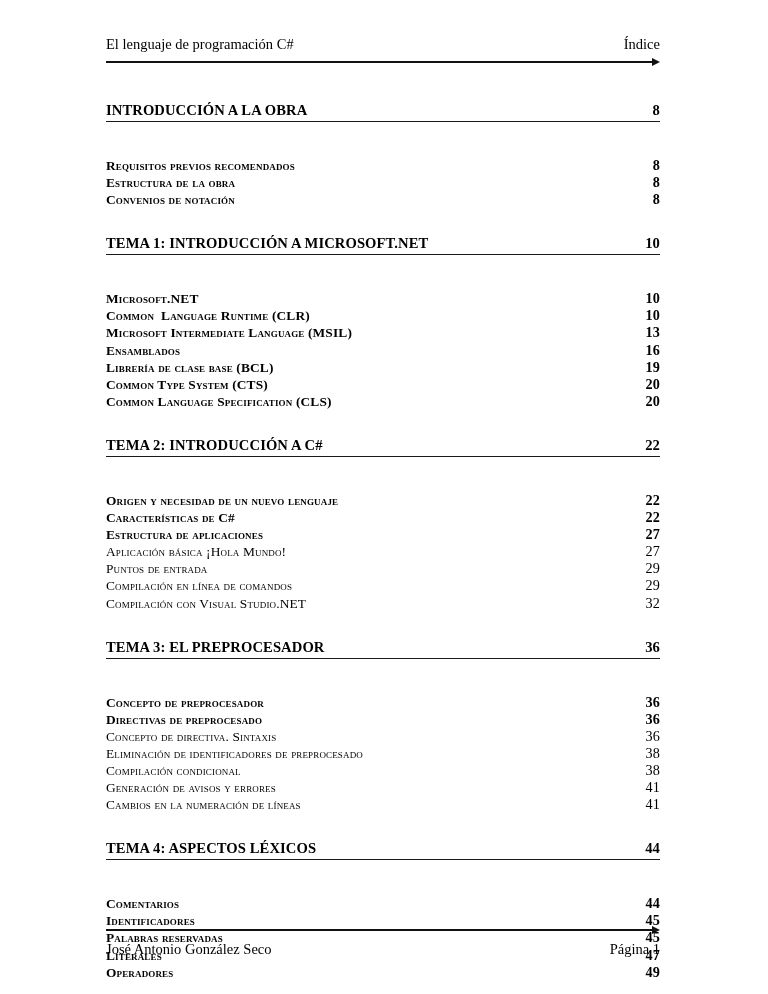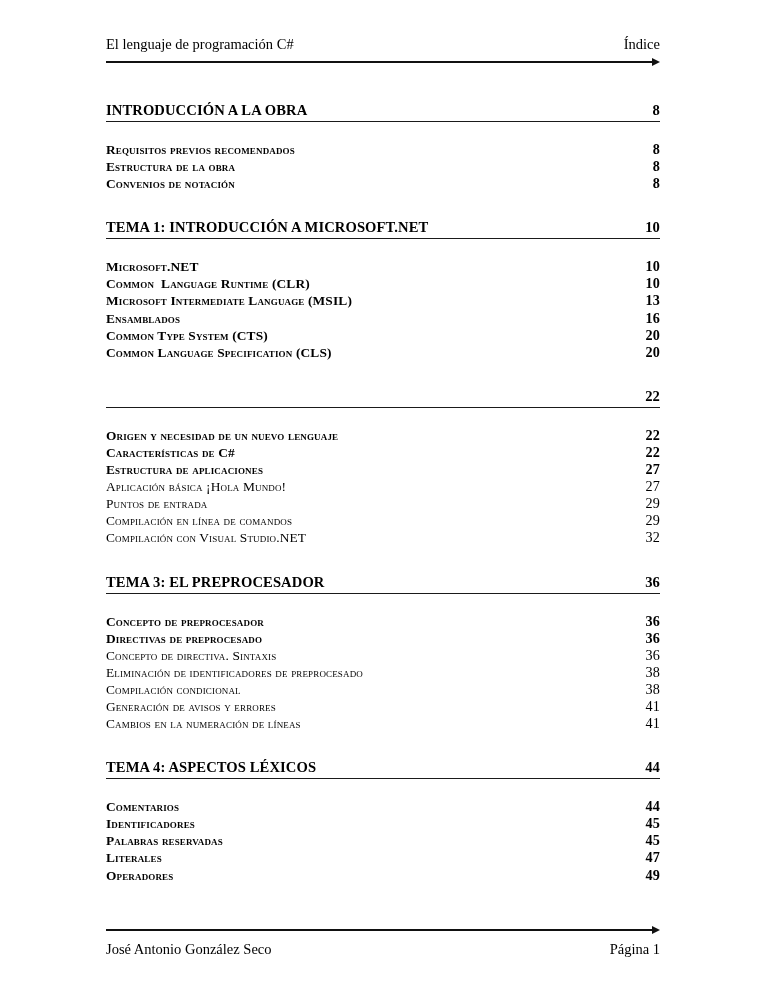--- a/index.html
+++ b/index.html
@@ -94,21 +94,21 @@
   
   .toc-l1 {
     display: flex;
     align-items: baseline;
     font-size: 14.6px;
     font-weight: bold;
     line-height: 20px;
     letter-spacing: 0.1px;
     border-bottom: 1.7px solid #1a1a1a;
     padding-bottom: 1px;
-    margin-bottom: 0;
+    margin-bottom: 16px;
   }
   .toc-l1 .t { white-space: pre; }
   .toc-l1 .leader { flex: 1 1 auto; }
   .toc-l1 .p { white-space: pre; }
 
   .gap-after-l1 { height: 19px; }
   .gap-between-groups { height: 25px; }
 
   
   .toc-l2 {
@@ -205,33 +205,39 @@
           <span class="t">Microsoft Intermediate Language (MSIL)</span>
           <span class="leader"></span>
           <span class="p">13</span>
         </div>
         <div class="toc-l2">
           <span class="t">Ensamblados</span>
           <span class="leader"></span>
           <span class="p">16</span>
         </div>
         <div class="toc-l2">
+          <span class="t">Librería de clase base (BCL)</span>
+          <span class="leader"></span>
+          <span class="p">19</span>
+        </div>
+        <div class="toc-l2">
           <span class="t">Common Type System (CTS)</span>
           <span class="leader"></span>
           <span class="p">20</span>
         </div>
         <div class="toc-l2">
           <span class="t">Common Language Specification (CLS)</span>
           <span class="leader"></span>
           <span class="p">20</span>
         </div>
       </div>
       <div class="gap-between-groups"></div>
       <div class="toc-group">
         <div class="toc-l1">
+          <span class="t">TEMA 2: INTRODUCCIÓN A C#</span>
           <span class="leader"></span>
           <span class="p">22</span>
         </div>
         <div class="gap-after-l1"></div>
         <div class="toc-l2">
           <span class="t">Origen y necesidad de un nuevo lenguaje</span>
           <span class="leader"></span>
           <span class="p">22</span>
         </div>
         <div class="toc-l2">

